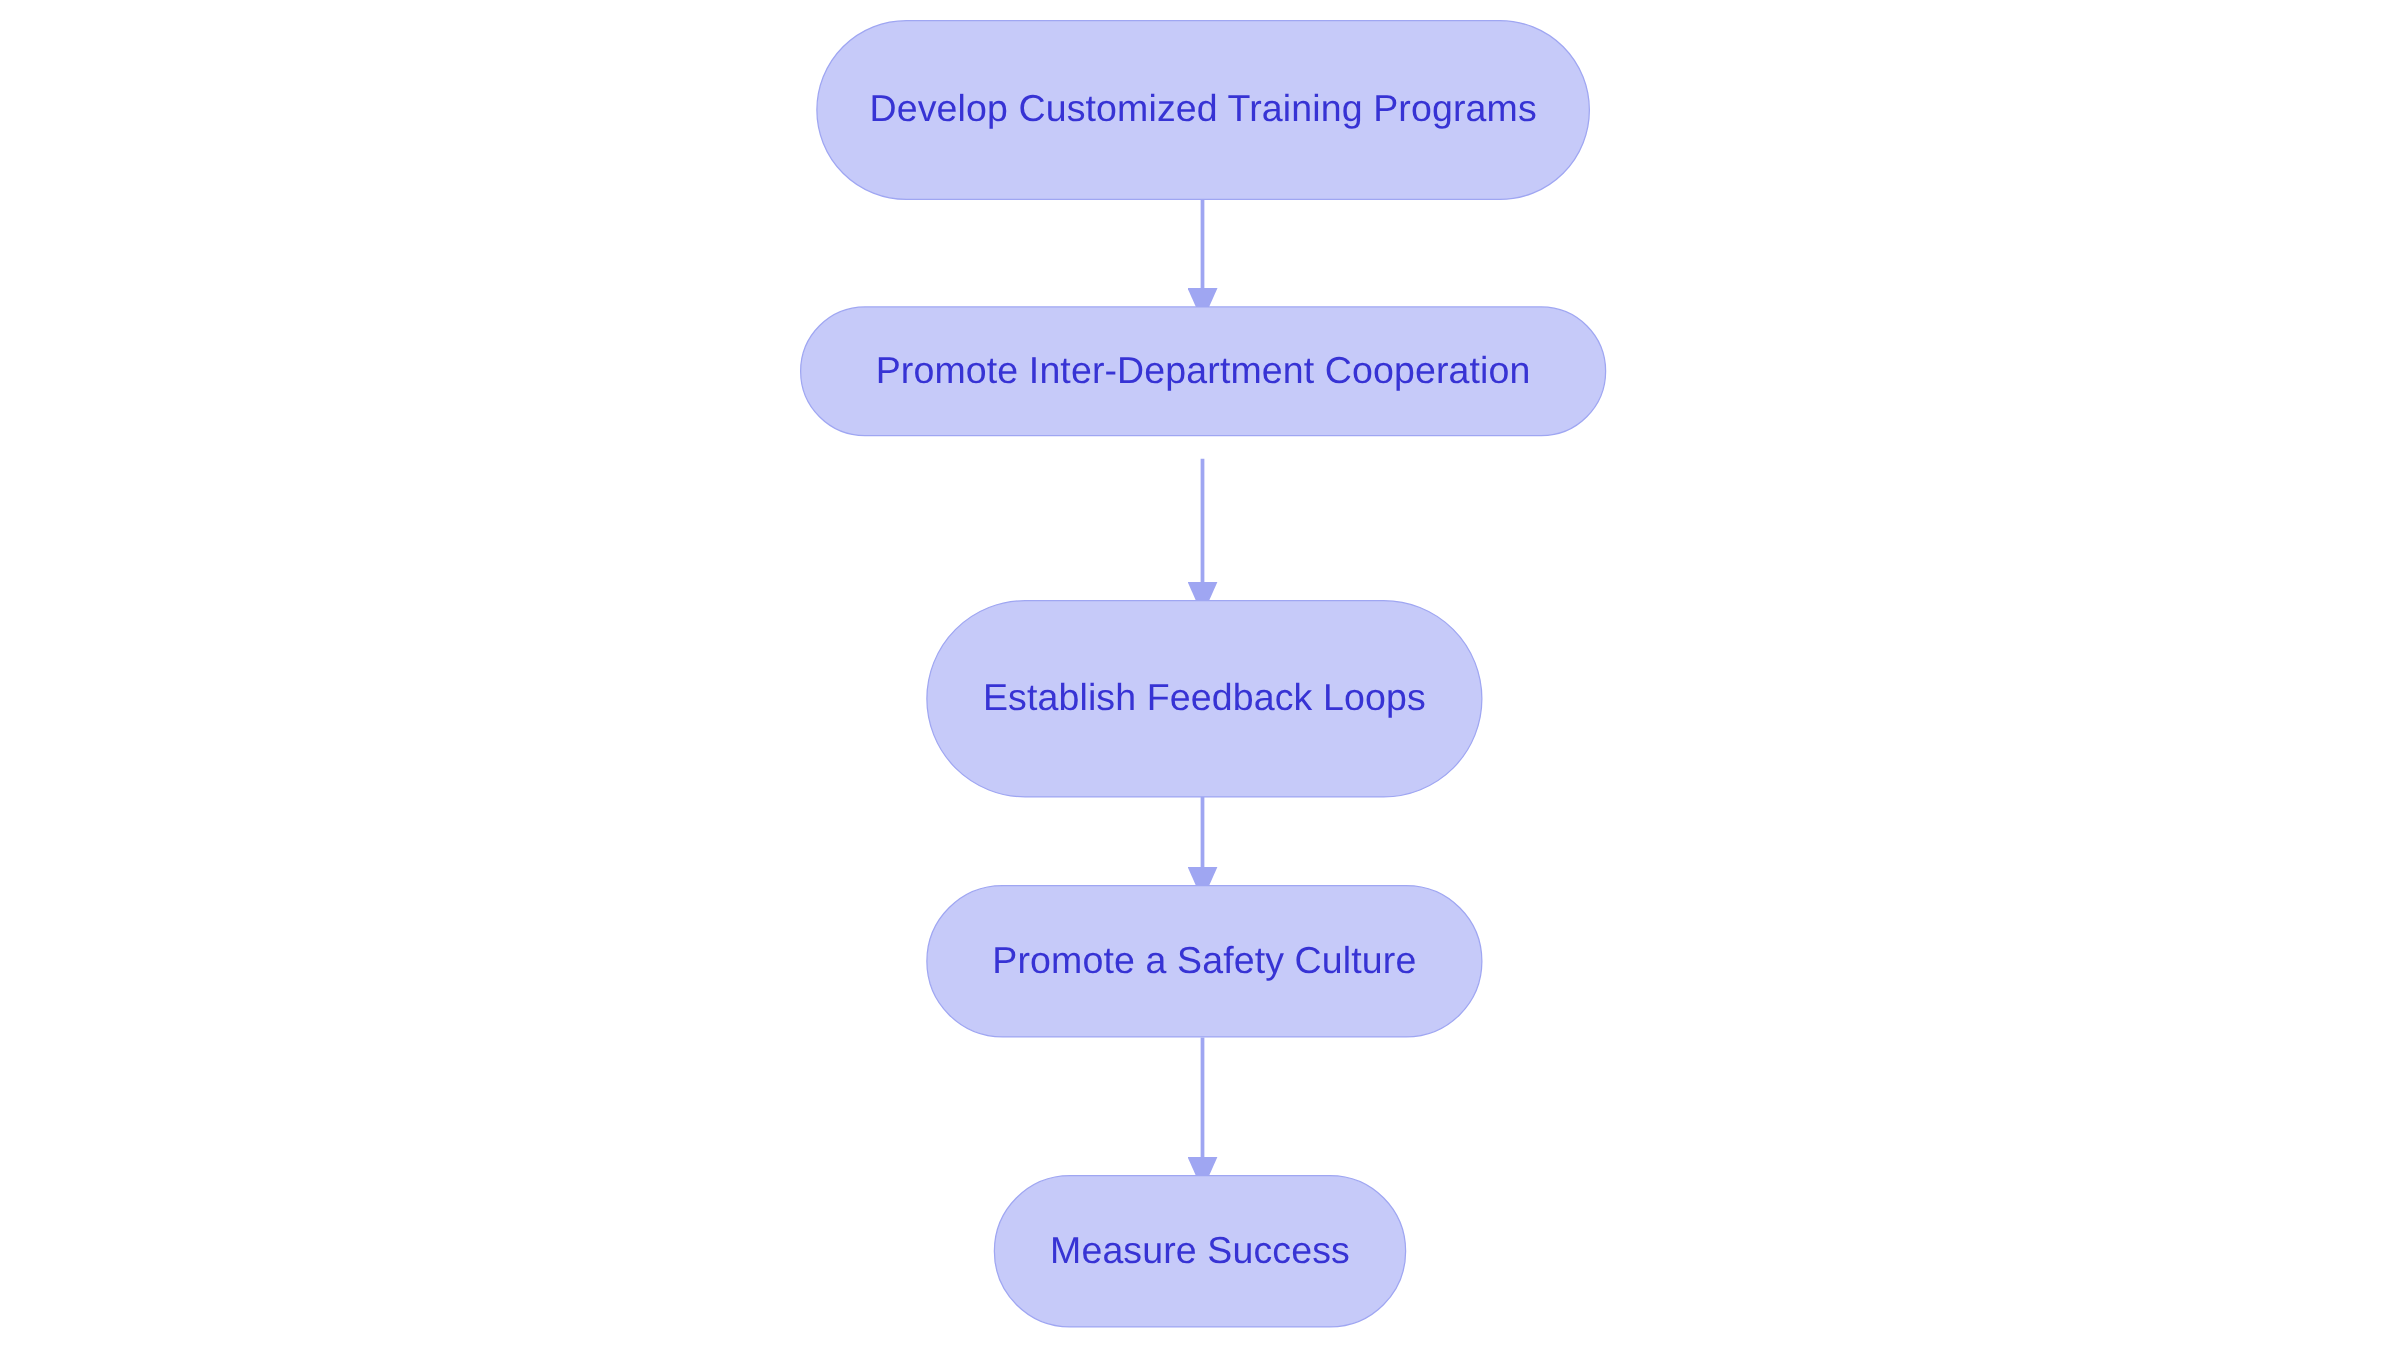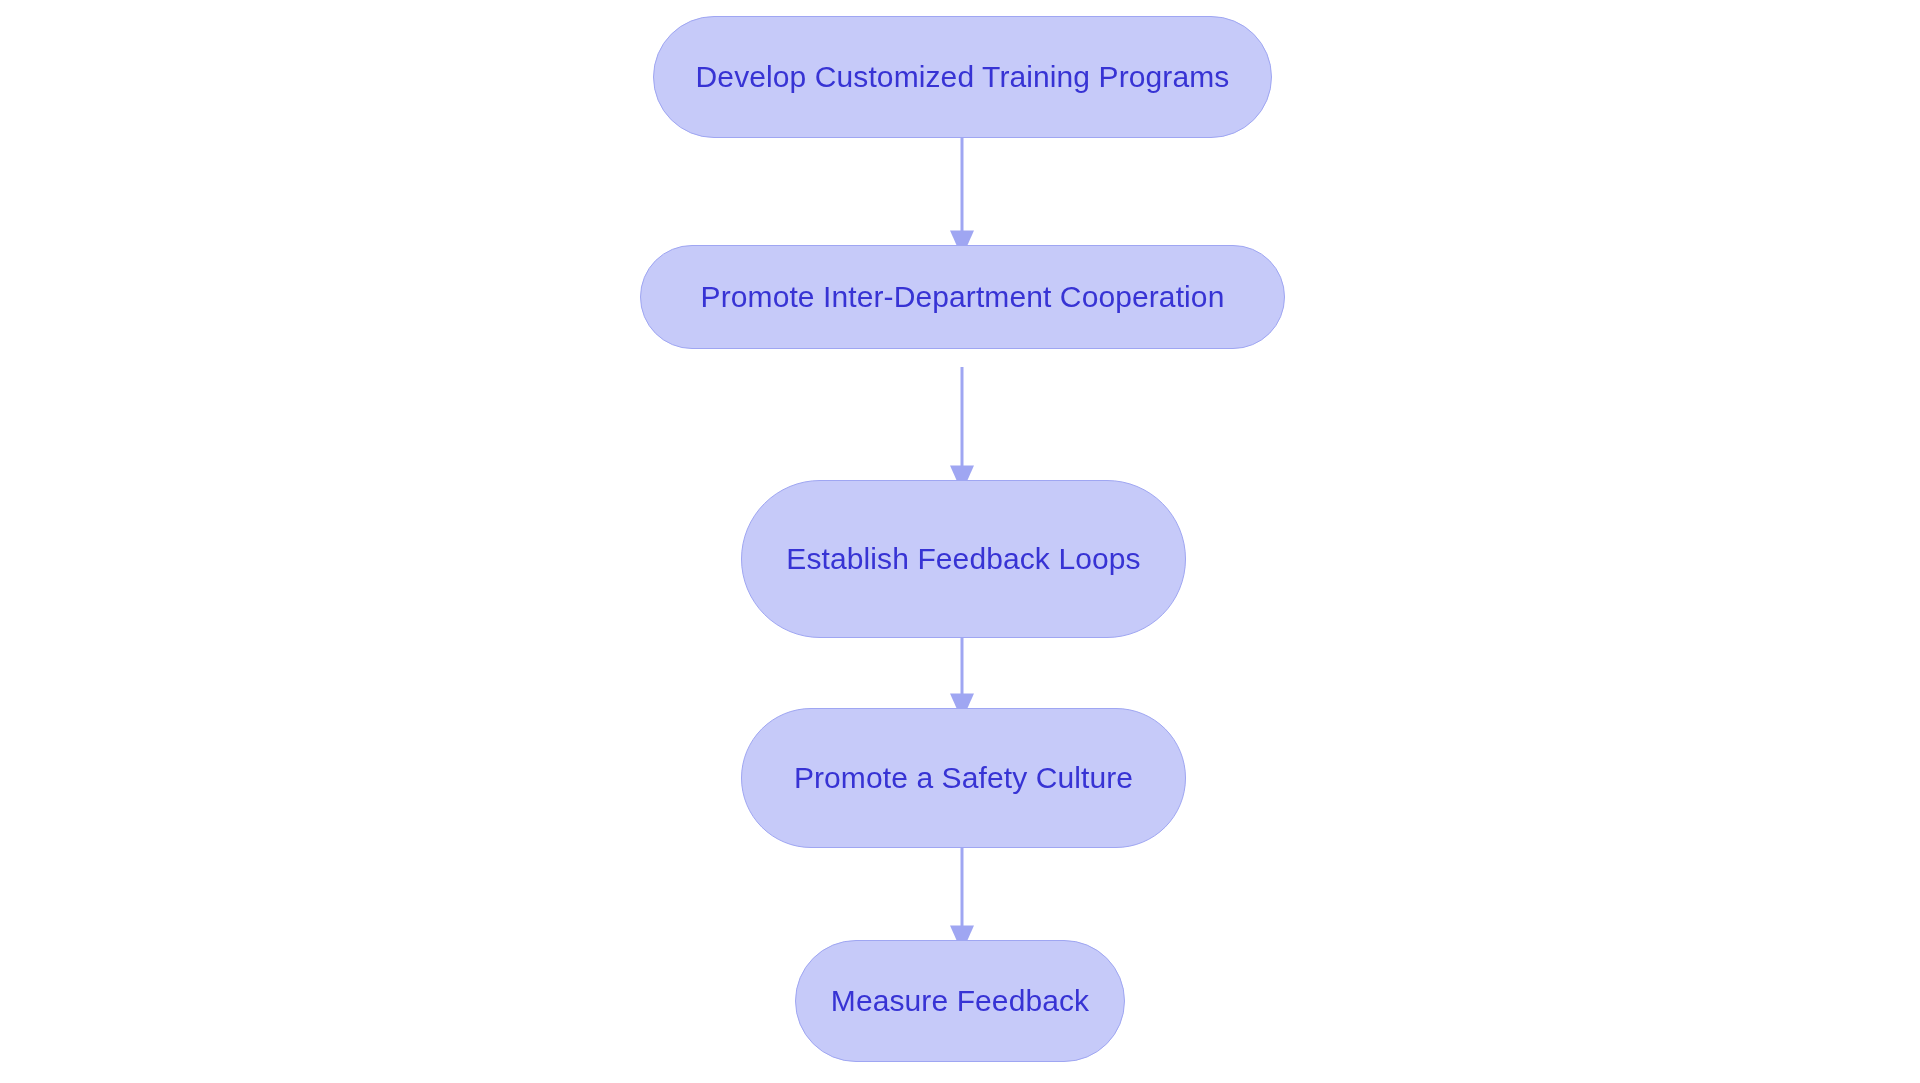--- a/index.html
+++ b/index.html
@@ -57,24 +57,24 @@
     font-family: "Liberation Sans", sans-serif;
     font-size: 30px;
     font-weight: 400;
     line-height: 1.15;
     letter-spacing: 0.1px;
     white-space: nowrap;
     padding: 0 10px;
   }
 
   
-  #node-0 { left: 653px;  top: 16px;  width: 619px; height: 122px; text-align: right; }
+  #node-0 { left: 653px;  top: 16px;  width: 619px; height: 144px; text-align: right; }
   #node-1 { left: 640px;  top: 245px; width: 645px; height: 104px; }
   #node-2 { left: 741px;  top: 480px; width: 445px; height: 158px; }
-  #node-3 { left: 741px;  top: 708px; width: 445px; height: 140px; }
+  #node-3 { left: 741px;  top: 708px; width: 445px; height: 122px; }
   #node-4 { left: 795px;  top: 940px; width: 330px; height: 122px; }
 </style>
 </head>
 <body>
 
 <div id="flow-canvas">
 
   <svg class="edges-layer" width="1920" height="1083" viewBox="0 0 1920 1083" xmlns="http://www.w3.org/2000/svg">
     <defs>
       <marker id="arrowhead" markerWidth="9" markerHeight="8" refX="1.2" refY="4" orient="auto" markerUnits="strokeWidth">
@@ -103,17 +103,17 @@
 
     <div class="flow-node" id="node-2">
       <span class="node-label">Establish Feedback Loops</span>
     </div>
 
     <div class="flow-node" id="node-3">
       <span class="node-label">Promote a Safety Culture</span>
     </div>
 
     <div class="flow-node" id="node-4">
-      <span class="node-label">Measure Feedback</span>
+      <span class="node-label">Measure Success</span>
     </div>
 
   </div>
 </div>
 
 </body></html>

